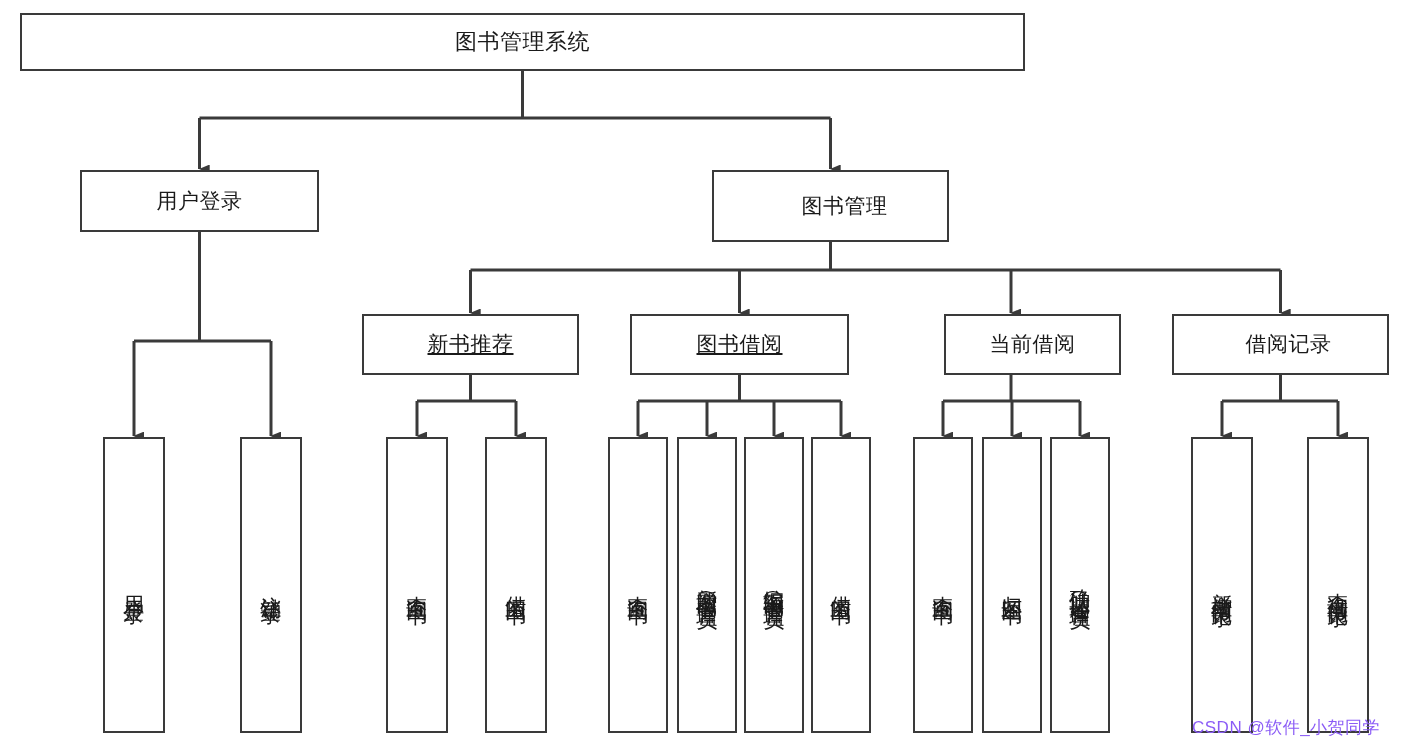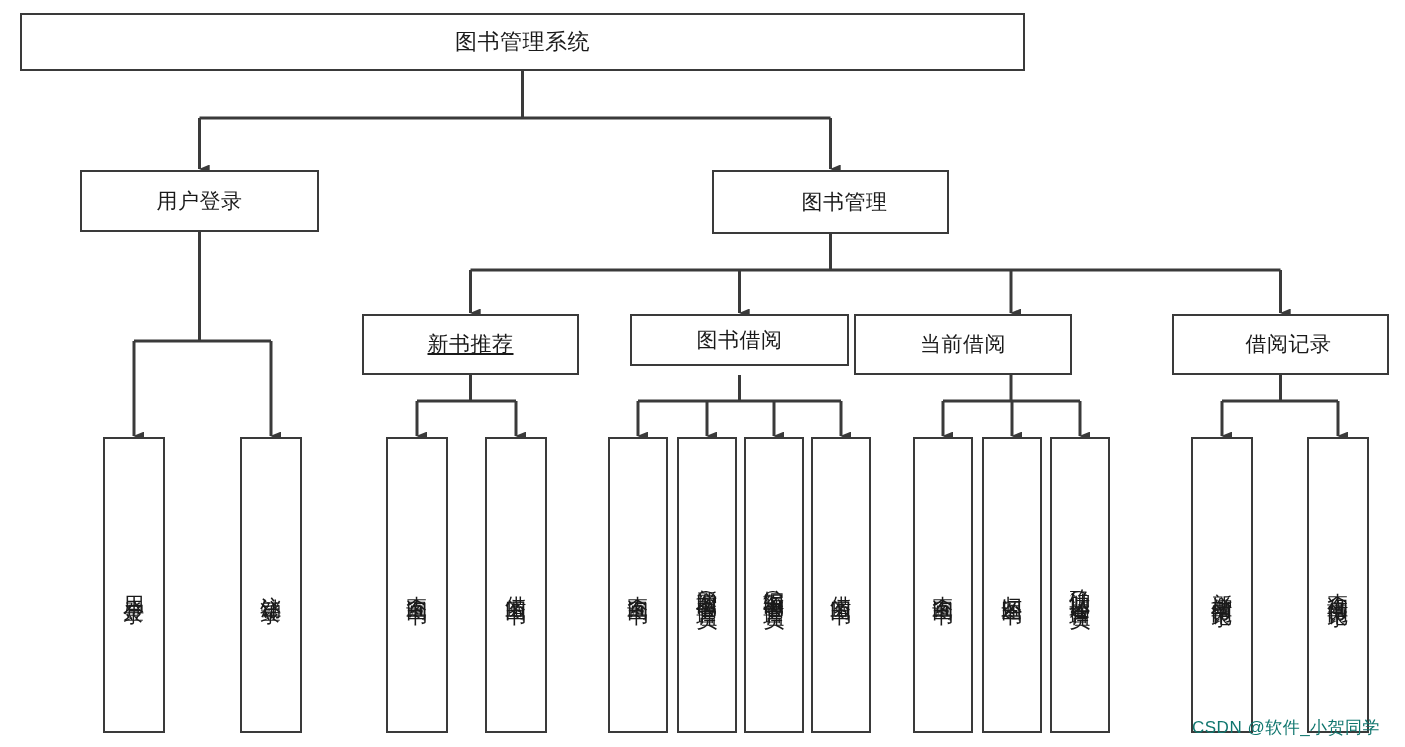--- a/index.html
+++ b/index.html
@@ -60,21 +60,21 @@
     text-orientation: upright;
     font-size: 21px;
     line-height: 1.3;
     letter-spacing: 3px;
     white-space: normal;
     max-height: 100%;
   }
   .watermark {
     position: absolute;
     font-size: 17px;
-    color: #0f766e;
+    color: #8b5cf6;
     white-space: nowrap;
     z-index: 5;
     letter-spacing: 0.5px;
   }
 </style>
 </head>
 <body>
 
 <div id="canvas">
 
@@ -122,32 +122,32 @@
   </svg>
 
   <div class="node root horizontal" id="node-root" style="left: 20px; top: 13px; width: 1005px; height: 58px;">
     <span class="node-label">图书管理系统</span>
   </div>
 
   <div id="node-layer-2">
       <div class="node horizontal" style="left: 80px; top: 170px; width: 239px; height: 62px;">
         <span class="node-label">用户登录</span>
       </div>
-      <div class="node horizontal" style="left: 712px; top: 170px; width: 237px; height: 64px; padding-left: 28px;">
+      <div class="node horizontal" style="left: 712px; top: 170px; width: 237px; height: 72px; padding-left: 28px;">
         <span class="node-label">图书管理</span>
       </div>
     </div>
   <div id="node-layer-3">
       <div class="node horizontal" style="left: 362px; top: 314px; width: 217px; height: 61px; text-decoration: underline;">
         <span class="node-label">新书推荐</span>
       </div>
-      <div class="node horizontal" style="left: 630px; top: 314px; width: 219px; height: 52px;">
+      <div class="node horizontal" style="left: 630px; top: 314px; width: 219px; height: 61px; text-decoration: underline;">
         <span class="node-label">图书借阅</span>
       </div>
-      <div class="node horizontal" style="left: 854px; top: 314px; width: 218px; height: 61px;">
+      <div class="node horizontal" style="left: 944px; top: 314px; width: 177px; height: 61px;">
         <span class="node-label">当前借阅</span>
       </div>
       <div class="node horizontal" style="left: 1172px; top: 314px; width: 217px; height: 61px; padding-left: 16px;">
         <span class="node-label">借阅记录</span>
       </div>
     </div>
   <div id="node-layer-leaves">
       <div class="node vertical" style="left: 103px; top: 437px; width: 62px; height: 296px;">
         <span class="node-label">用户登录</span>
       </div>

